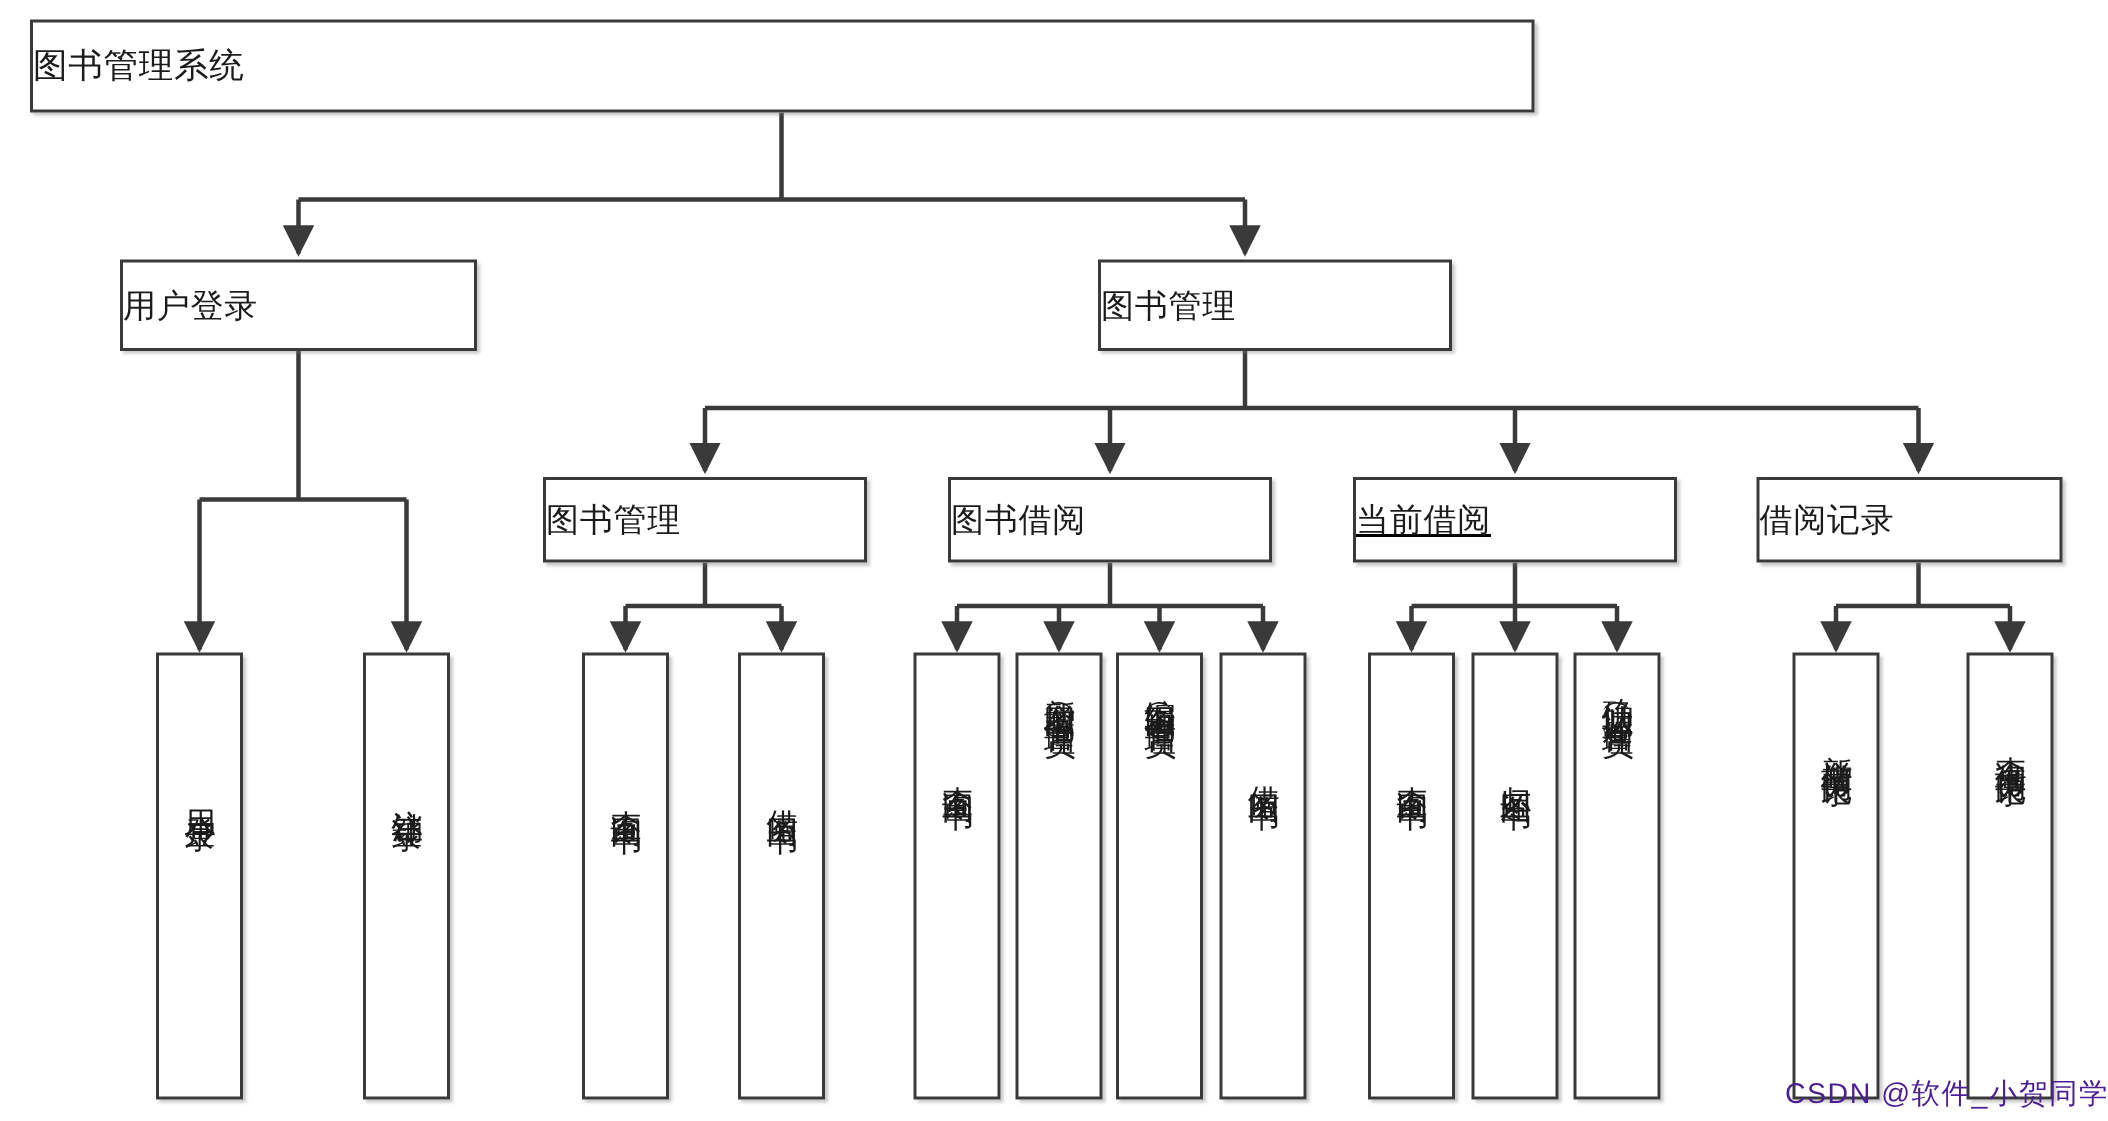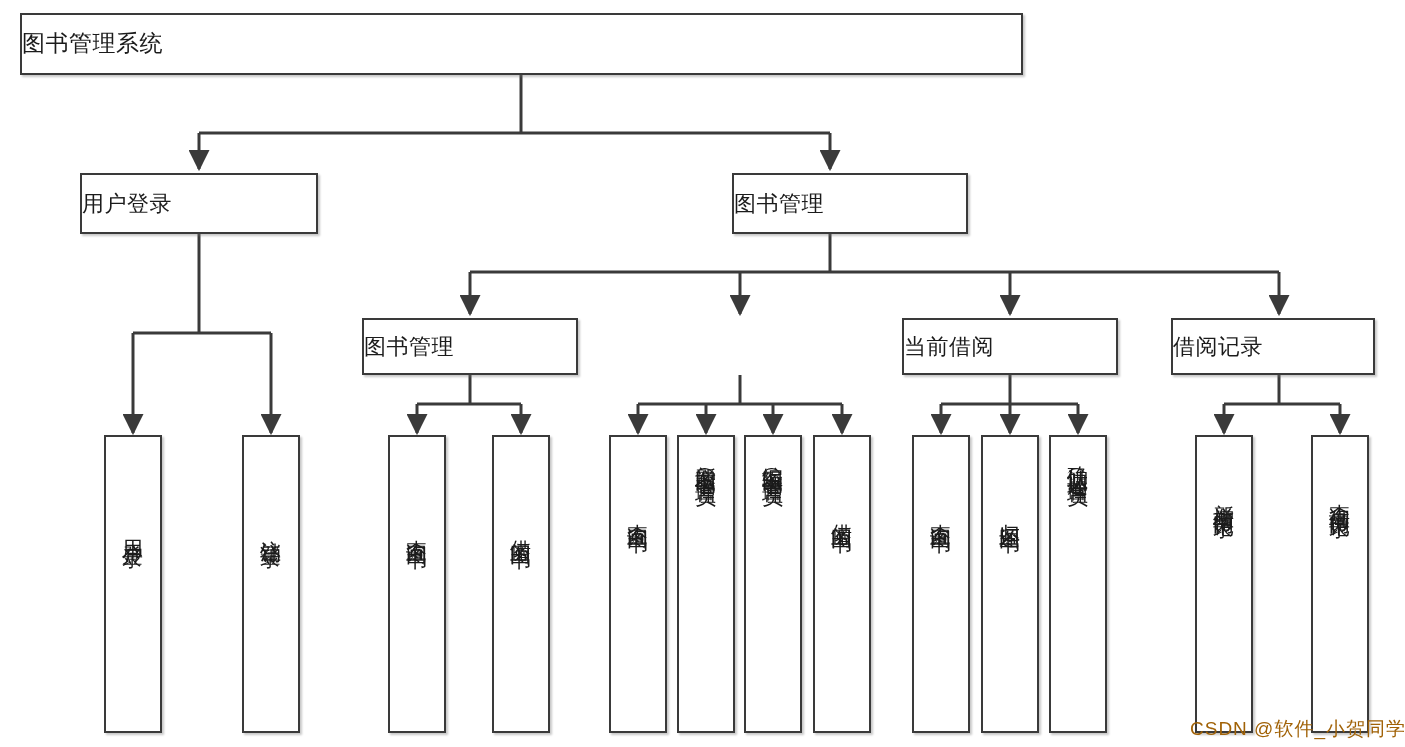--- a/index.html
+++ b/index.html
@@ -68,21 +68,21 @@
     margin-top: 78px;
   }
   .node.vertical.midshort .node-label {
     margin-top: 62px;
   }
   .node.vertical.top .node-label {
     margin-top: 4px;
   }
   .watermark {
     position: absolute;
-    color: #a16207;
+    color: #4c1d95;
     font-size: 19px;
     letter-spacing: 1px;
     white-space: nowrap;
     z-index: 3;
   }
 </style>
 </head>
 <body>
 
 <div id="diagram-canvas">
@@ -148,22 +148,25 @@
   </div>
 
   <div class="node horizontal" style="left:732px; top:173px; width:236px; height:61px;">
     <span class="node-label">图书管理</span>
   </div>
 
   <div class="node horizontal" style="left:362px; top:318px; width:216px; height:57px;">
     <span class="node-label">图书管理</span>
   </div>
 
-
-  <div class="node horizontal" style="left:902px; top:318px; width:216px; height:57px;">
+  <div class="node horizontal" style="left:632px; top:318px; width:216px; height:57px;">
+    <span class="node-label">图书借阅</span>
+  </div>
+
+  <div class="node horizontal" style="left:902px; top:318px; width:216px; height:57px;text-decoration:underline;">
     <span class="node-label">当前借阅</span>
   </div>
 
   <div class="node horizontal" style="left:1171px; top:318px; width:204px; height:57px;">
     <span class="node-label">借阅记录</span>
   </div>
 
   <div class="node vertical mid" style="left:104px; top:435px; width:58px; height:298px;">
     <span class="node-label">用户登录</span>
   </div>

